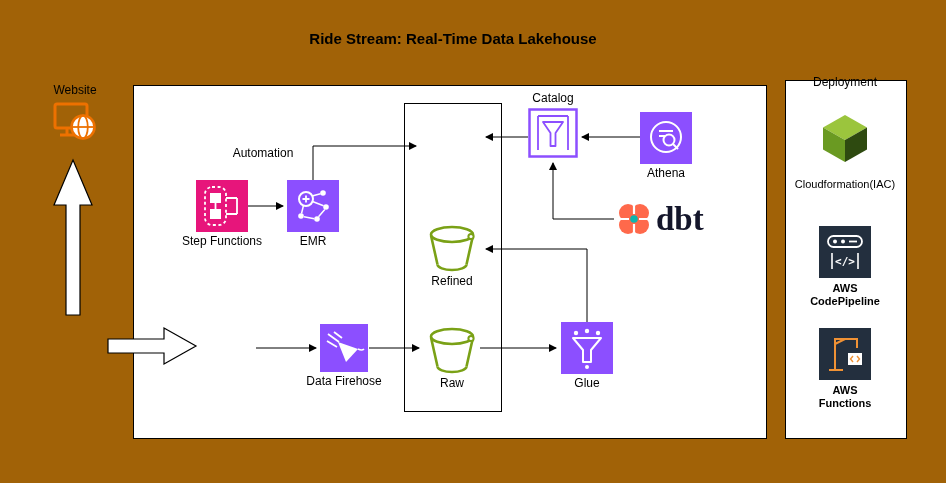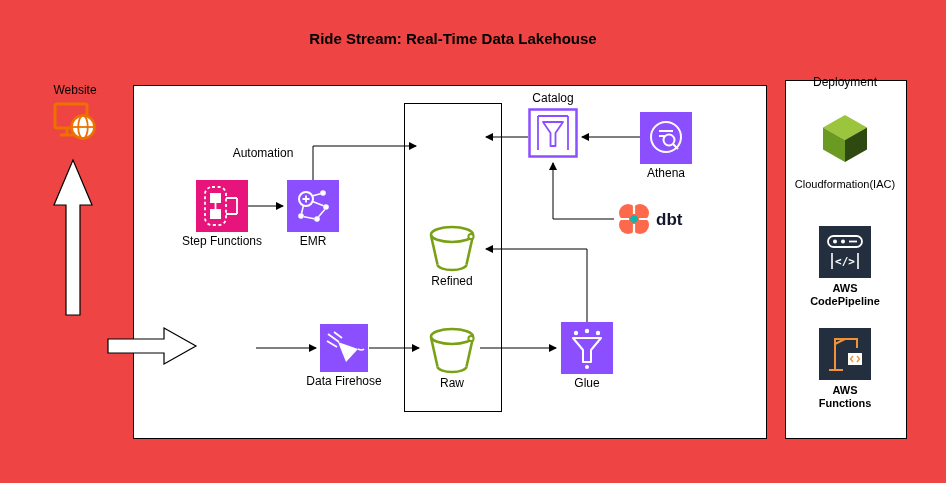--- a/index.html
+++ b/index.html
@@ -1,28 +1,28 @@
 <!DOCTYPE html>
 <html><head>
 <meta charset="utf-8">
 <style>
   html,body{margin:0;padding:0;background:#fff;}
-  .canvas{position:relative;width:946px;height:483px;background:#ef4444;overflow:hidden;
+  .canvas{position:relative;width:946px;height:483px;background:#a16207;overflow:hidden;
           font-family:"Liberation Sans", sans-serif;color:#000;}
   .title{position:absolute;left:133px;top:30px;width:640px;text-align:center;
          font-size:15px;font-weight:bold;z-index:3;}
   .box{position:absolute;border:1px solid #000;background:#fff;z-index:1;}
   .connector-layer{position:absolute;left:0;top:0;z-index:2;pointer-events:none;}
   .node{position:absolute;display:flex;flex-direction:column;align-items:center;z-index:3;}
   .node-row{position:absolute;display:flex;flex-direction:row;align-items:center;gap:4px;z-index:3;}
   .lbl{font-size:12px;line-height:1.15;text-align:center;margin-top:3px;white-space:nowrap;}
   .lbl-above{font-size:12px;line-height:1.15;text-align:center;margin-bottom:2px;white-space:nowrap;}
   .lbl-sm{font-size:11px;line-height:1.2;text-align:center;margin-top:12px;white-space:nowrap;}
   .lbl-bold{font-size:11px;font-weight:bold;line-height:1.2;text-align:center;margin-top:4px;white-space:nowrap;}
-  .dbt-text{font-size:17px;font-weight:bold;color:#14162b;letter-spacing:0px;line-height:1;}
+  .dbt-text{font-size:33px;font-weight:bold;color:#14162b;letter-spacing:0px;line-height:1;font-family:Liberation Serif, serif;}
   svg{display:block;}
 </style>
 </head>
 <body>
 
 <div class="canvas">
 
   <div class="title">Ride Stream: Real-Time Data Lakehouse</div>
 
   <div class="box" style="left:133px;top:85px;width:632px;height:352px;"></div>

